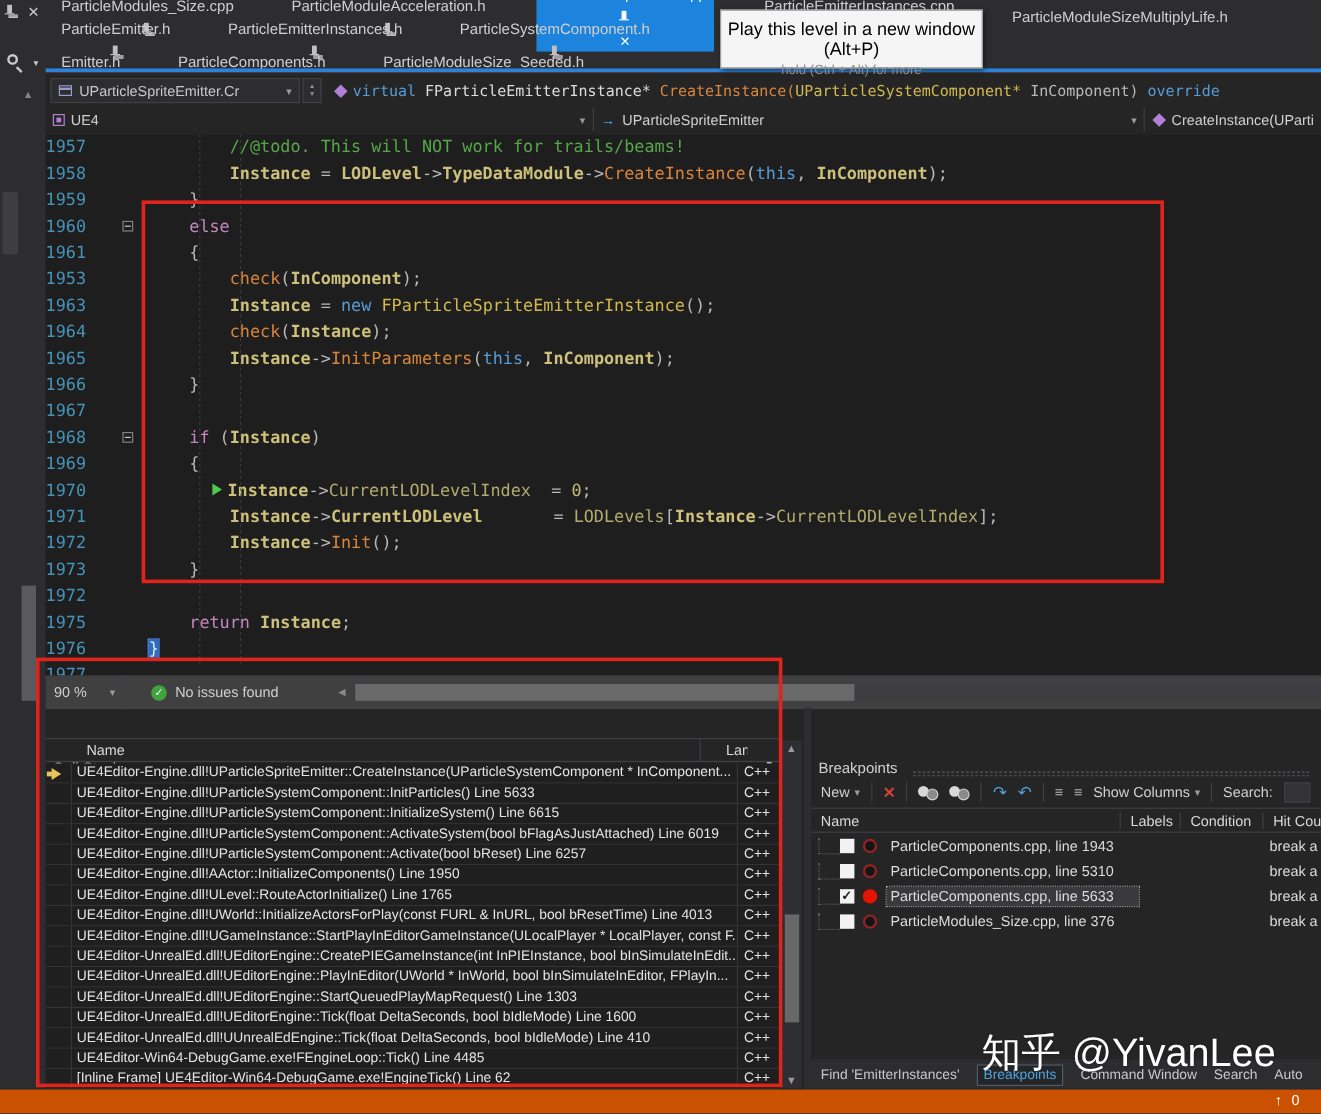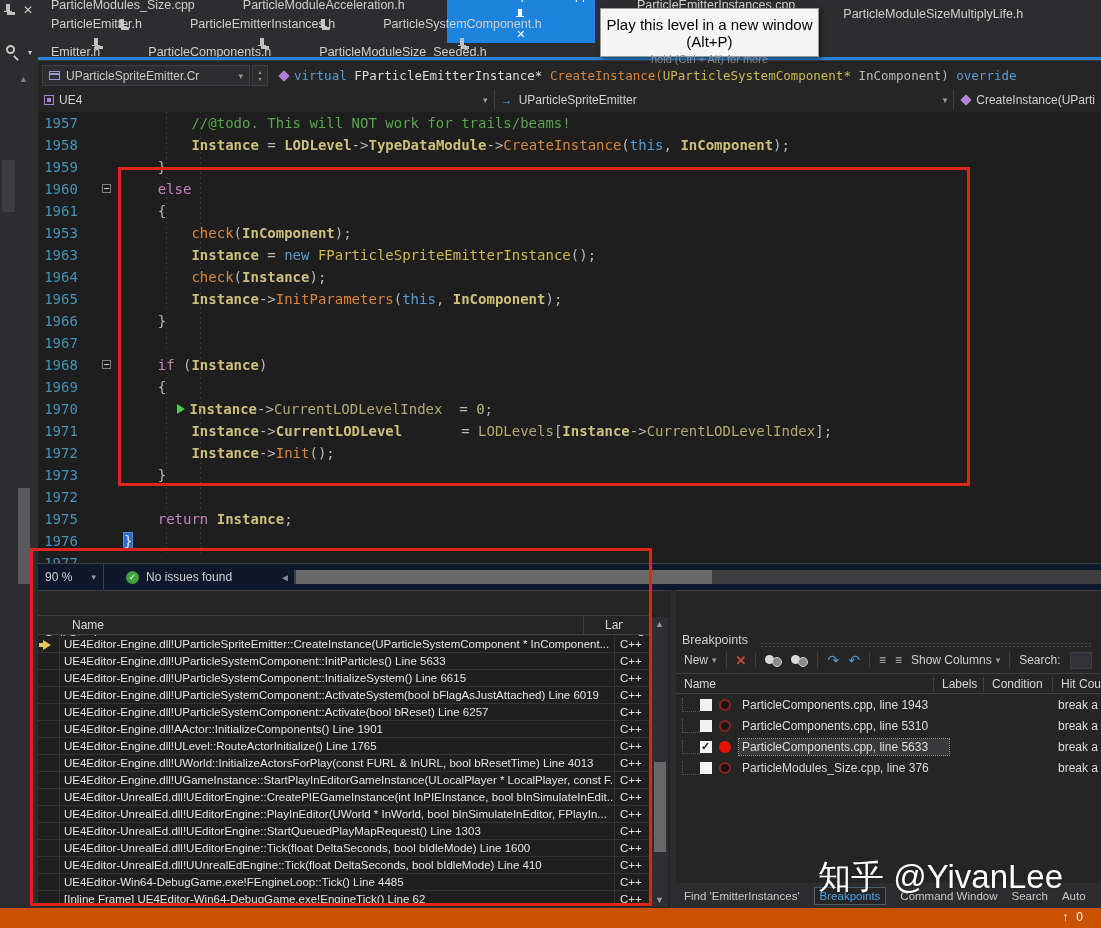--- a/index.html
+++ b/index.html
@@ -47,33 +47,33 @@
   .nav-row2 { position:absolute; left:0; top:29px; width:100%; height:23px; display:flex; align-items:flex-start; font-size:12px; }
   .nav-dd { display:flex; align-items:center; height:19px; border-right:1px solid #3f3f46; color:#d0d0d0; padding:0 6px; position:relative; }
   .nav-dd .dd { margin-left:auto; color:#9a9a9a; font-size:9px; }
   .proj-icon { width:10px; height:10px; border:1px solid #b180d7; margin-right:5px; position:relative; }
   .proj-icon::after{ content:''; position:absolute; left:2px; top:2px; width:4px; height:4px; background:#b180d7; }
 
   
   .editor { position:absolute; left:38px; top:112px; width:1063px; height:451px; background:#1e1e1e; overflow:hidden; }
   .guide { position:absolute; top:0; width:1px; height:441px; background-image:repeating-linear-gradient(to bottom,#4a4a4a 0 2px, transparent 2px 5px); opacity:.6; }
   .code-line { display:flex; height:22px; line-height:22px; font-family:"DejaVu Sans Mono", monospace; font-size:14px; }
-  .lnum { width:60px; text-align:center; padding-right:14px; color:#4593b8; flex:none; }
+  .lnum { width:60px; text-align:left; padding-right:14px; color:#4593b8; flex:none; }
   .foldcol { width:20px; flex:none; position:relative; }
   .foldbox { position:absolute; left:4px; top:6px; width:9px; height:9px; border:1px solid #808080; background:#1e1e1e; }
   .foldbox::after { content:''; position:absolute; left:1px; top:3px; width:5px; height:1px; background:#c8c8c8; }
   .codetext { white-space:pre; padding-left:6px; }
   .tk-cm{color:#57a64a} .tk-v{color:#cdc07a;font-weight:bold} .tk-m{color:#b3aa6e}
   .tk-f{color:#d9863c} .tk-k{color:#569cd6} .tk-ctrl{color:#c586c0}
   .tk-ty{color:#d0b94e} .tk-o{color:#b8b8b8} .tk-n{color:#c8b97a} .tk-p{color:#dcdcdc}
   .tk-hl{color:#e6e6e6;background:#2d6bc4;outline:1px solid #4b8ae0}
   .stmt-arrow { display:inline-block; width:0; height:0; border-left:8px solid #4ec94e; border-top:5px solid transparent; border-bottom:5px solid transparent; margin:0 5px 0 2px; }
 
   
-  .estatus { position:absolute; left:38px; top:563px; width:1063px; height:27px; background:#0f172a; border-top:1px solid #3f3f46; display:flex; align-items:center; }
+  .estatus { position:absolute; left:38px; top:563px; width:1063px; height:27px; background:#404040; border-top:1px solid #3f3f46; display:flex; align-items:center; }
   .zoom-dd { width:66px; height:100%; display:flex; align-items:center; justify-content:space-between; padding:0 7px; border-right:1px solid #3f3f46; font-size:12px; color:#d0d0d0; }
   .zoom-dd .dd { font-size:9px; color:#9a9a9a; }
   .issues { display:flex; align-items:center; gap:7px; margin-left:22px; font-size:12px; color:#d0d0d0; }
   .okcirc { width:13px; height:13px; border-radius:50%; background:#3fa33f; color:#fff; font-size:9px; line-height:13px; text-align:center; }
   .hscroll-left { margin-left:48px; color:#8a8a8a; font-size:10px; }
   .hscroll { flex:1; height:14px; background:#3e3e42; margin-left:4px; position:relative; }
   .hscroll .thumb { position:absolute; left:2px; top:0; width:416px; height:14px; background:#696969; }
 
   
   .annot { position:absolute; border:3px solid #e0241b; z-index:50; pointer-events:none; }
@@ -407,21 +407,21 @@
           <span class="cs-text">UE4Editor-Engine.dll!UParticleSystemComponent::ActivateSystem(bool bFlagAsJustAttached) Line 6019</span>
           <span class="cs-lang">C++</span>
         </div>
         <div class="cs-row">
           <span class="cs-icon"></span>
           <span class="cs-text">UE4Editor-Engine.dll!UParticleSystemComponent::Activate(bool bReset) Line 6257</span>
           <span class="cs-lang">C++</span>
         </div>
         <div class="cs-row">
           <span class="cs-icon"></span>
-          <span class="cs-text">UE4Editor-Engine.dll!AActor::InitializeComponents() Line 1901</span>
+          <span class="cs-text">UE4Editor-Engine.dll!AActor::InitializeComponents() Line 1950</span>
           <span class="cs-lang">C++</span>
         </div>
         <div class="cs-row">
           <span class="cs-icon"></span>
           <span class="cs-text">UE4Editor-Engine.dll!ULevel::RouteActorInitialize() Line 1765</span>
           <span class="cs-lang">C++</span>
         </div>
         <div class="cs-row">
           <span class="cs-icon"></span>
           <span class="cs-text">UE4Editor-Engine.dll!UWorld::InitializeActorsForPlay(const FURL &amp; InURL, bool bResetTime) Line 4013</span>

